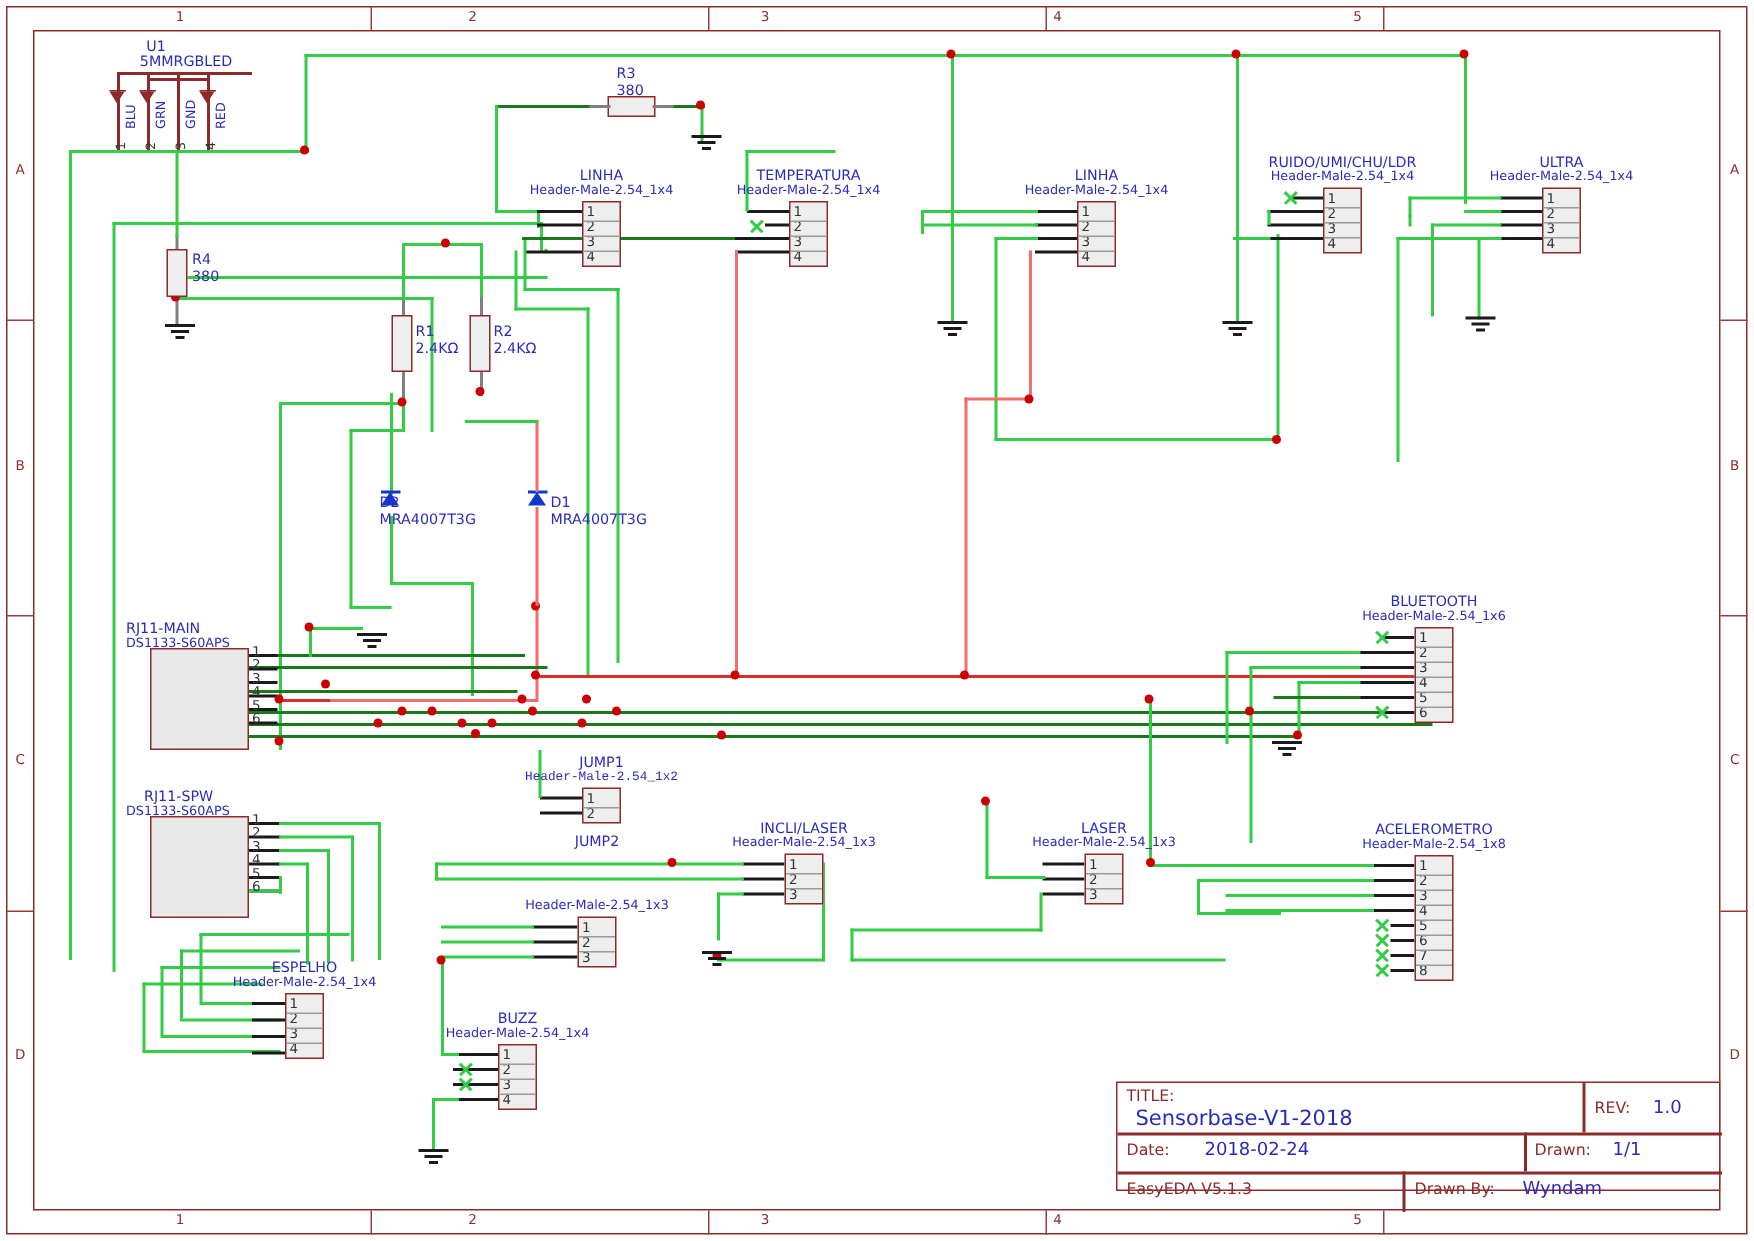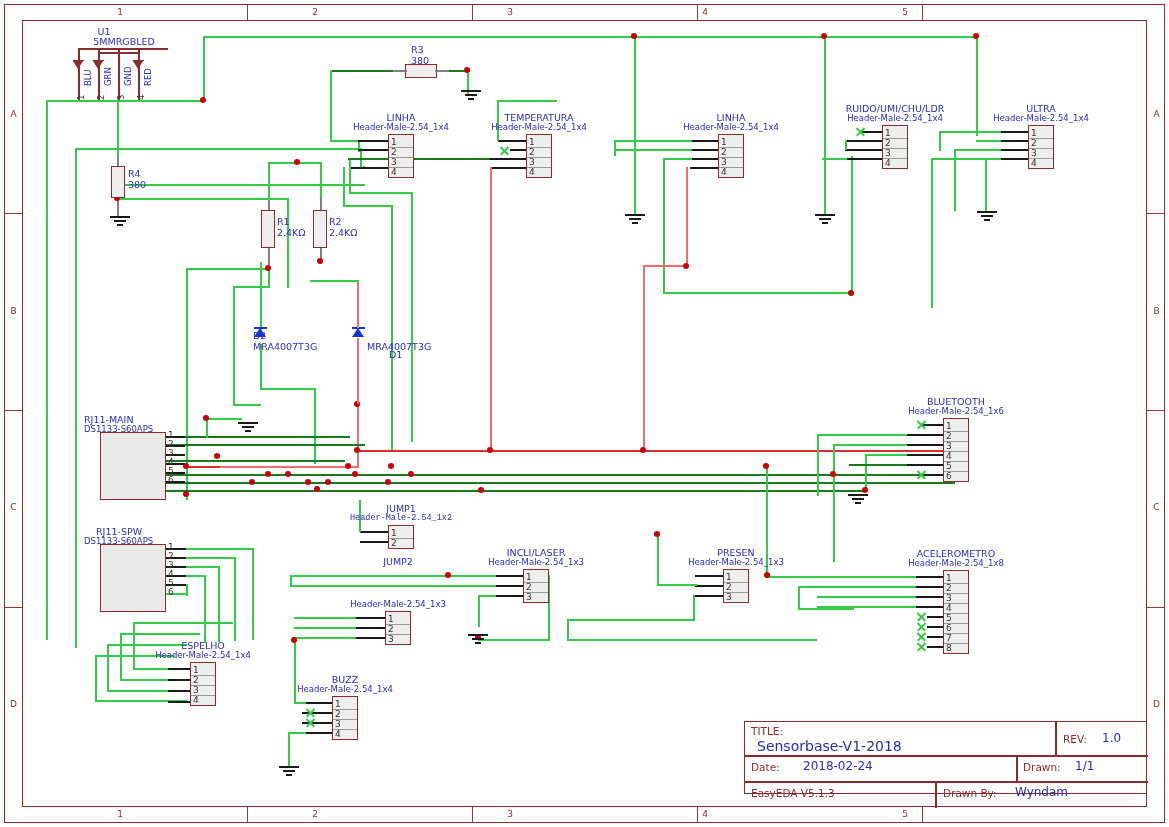--- a/index.html
+++ b/index.html
@@ -462,21 +462,21 @@
     <div class="tri"></div>
       <div class="bar"></div>
   </div>
   <div class="dlbl" style="left:253px;top:330px;">D2</div>
   <div class="dlbl" style="left:253px;top:341px;">MRA4007T3G</div>
 
   <div class="diode" style="left:352px;top:325px;">
     <div class="tri"></div>
       <div class="bar"></div>
   </div>
-  <div class="dlbl" style="left:389px;top:330px;margin-top:19px;">D1</div>
+  <div class="dlbl" style="left:367px;top:330px;">D1</div>
   <div class="dlbl" style="left:367px;top:341px;">MRA4007T3G</div>
   <div class="w wr" style="left:357px;top:280px;width:2px;height:48px;"></div>
   <div class="w wr" style="left:357px;top:338px;width:2px;height:66px;"></div>
   <div class="w wg" style="left:310px;top:280px;width:49px;height:2px;"></div>
 
   <div class="lbl" style="left:84px;top:414px;width:120px;text-align:left;">RJ11-MAIN</div>
   <div class="lbl l2" style="left:84px;top:424px;width:130px;text-align:left;">DS1133-S60APS</div>
   <div class="rj" style="left:100px;top:432px;width:66px;height:68px;"></div>
   <div class="hdr" style="left:166px;top:432px;width:0;height:68px;border:none;background:none;">
   </div>
@@ -670,21 +670,21 @@
       </div>
       <div class="lbl" style="left: 465px; top: 547px; width: 142px;">INCLI/LASER</div>
       <div class="lbl l2" style="left: 465px; top: 557px; width: 142px;">Header-Male-2.54_1x3</div>
       <div class="hdr" style="left: 723px; top: 569px; width: 26px; height: 34px;">
         <div class="pn" style="top: 2px;">1</div>
         <div class="pn" style="top: 12px;">2</div>
         <div class="sep" style="top: 12px;"></div>
         <div class="pn" style="top: 22px;">3</div>
         <div class="sep" style="top: 22px;"></div>
       </div>
-      <div class="lbl" style="left: 665px; top: 547px; width: 142px;">PRESEN</div>
+      <div class="lbl" style="left: 665px; top: 547px; width: 142px;">LASER</div>
       <div class="lbl l2" style="left: 665px; top: 557px; width: 142px;">Header-Male-2.54_1x3</div>
       <div class="hdr" style="left: 190px; top: 662px; width: 26px; height: 44px;">
         <div class="pn" style="top: 2px;">1</div>
         <div class="pn" style="top: 12px;">2</div>
         <div class="sep" style="top: 12px;"></div>
         <div class="pn" style="top: 22px;">3</div>
         <div class="sep" style="top: 22px;"></div>
         <div class="pn" style="top: 32px;">4</div>
         <div class="sep" style="top: 32px;"></div>
       </div>

